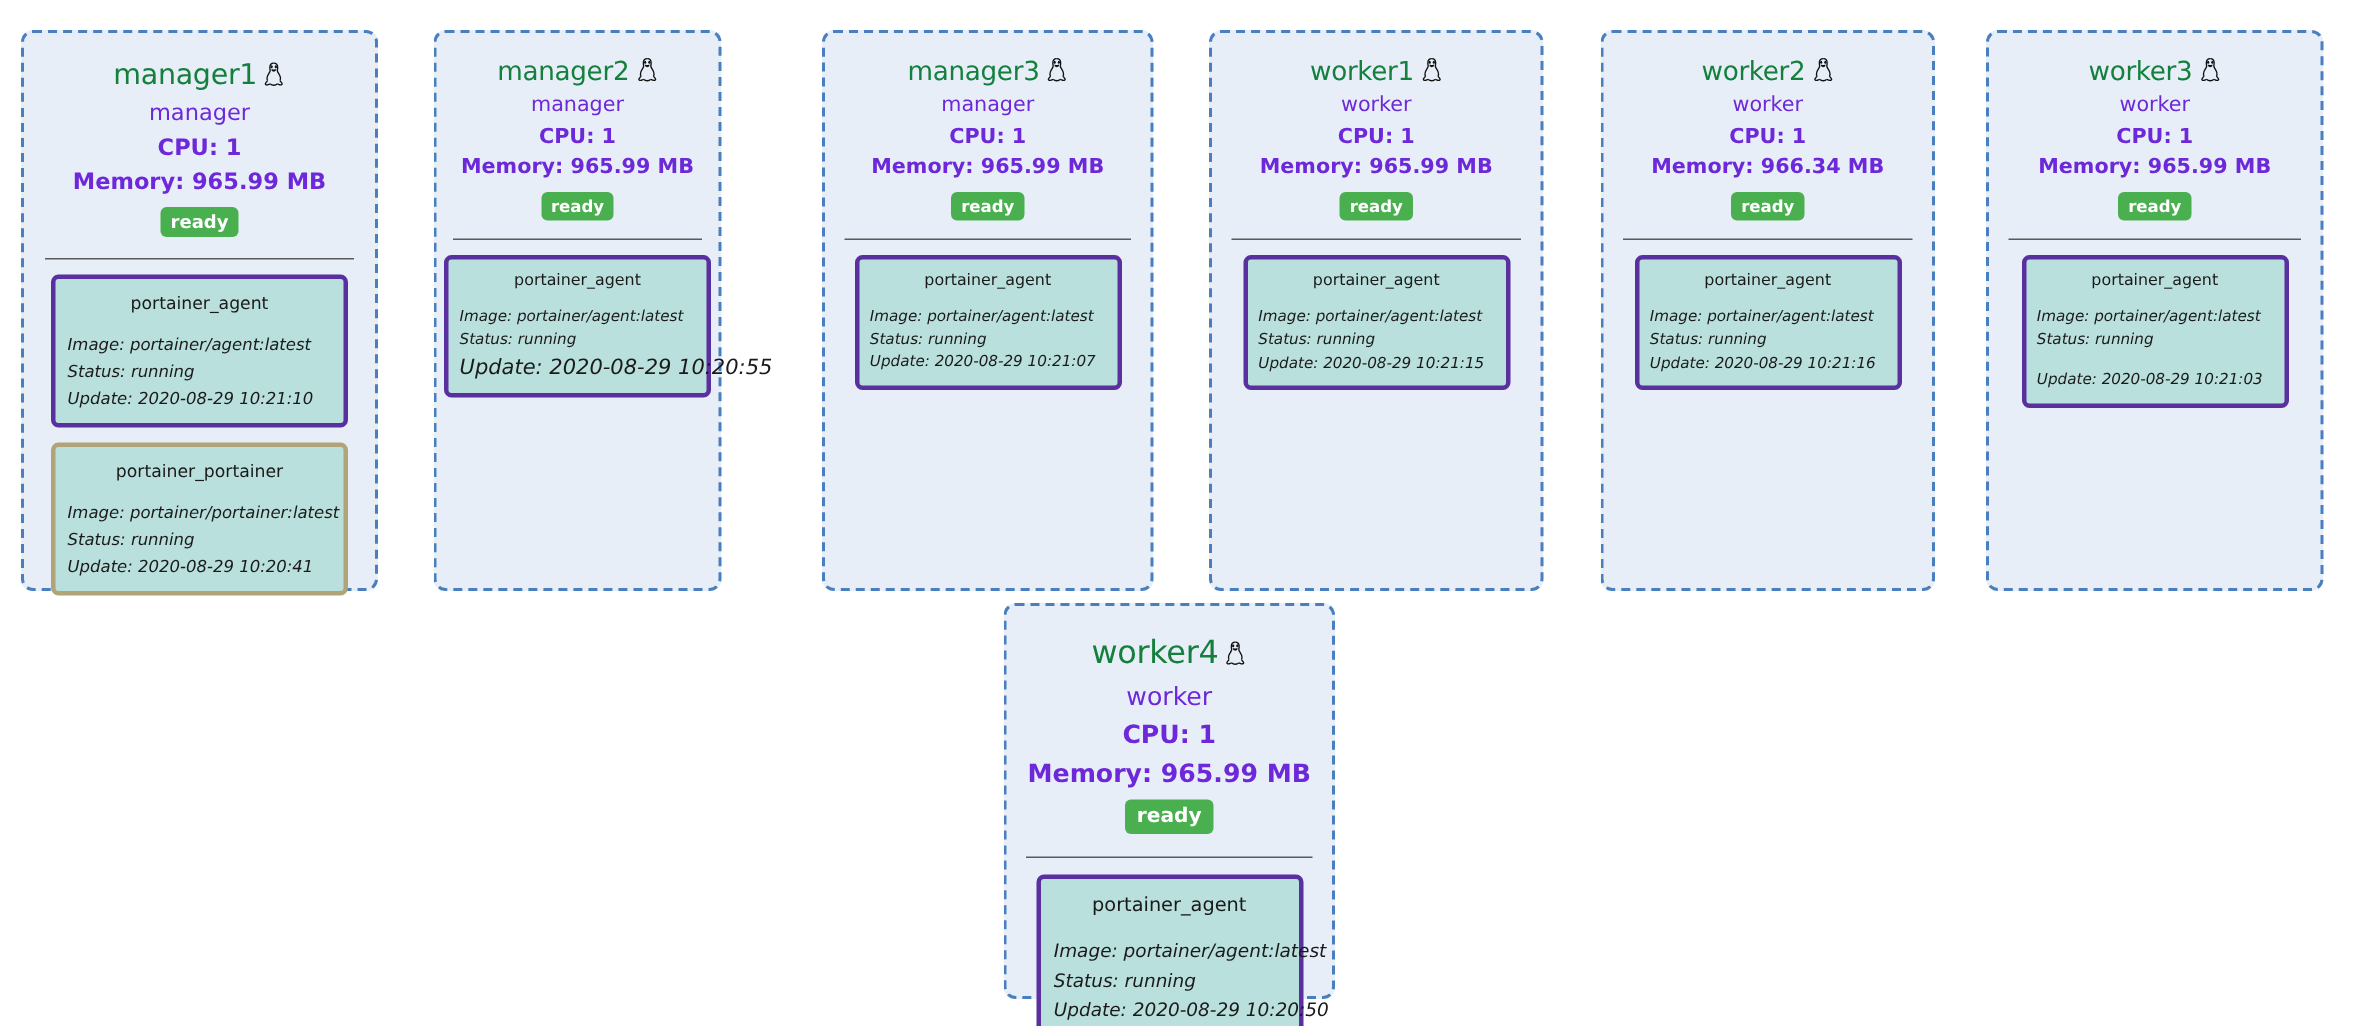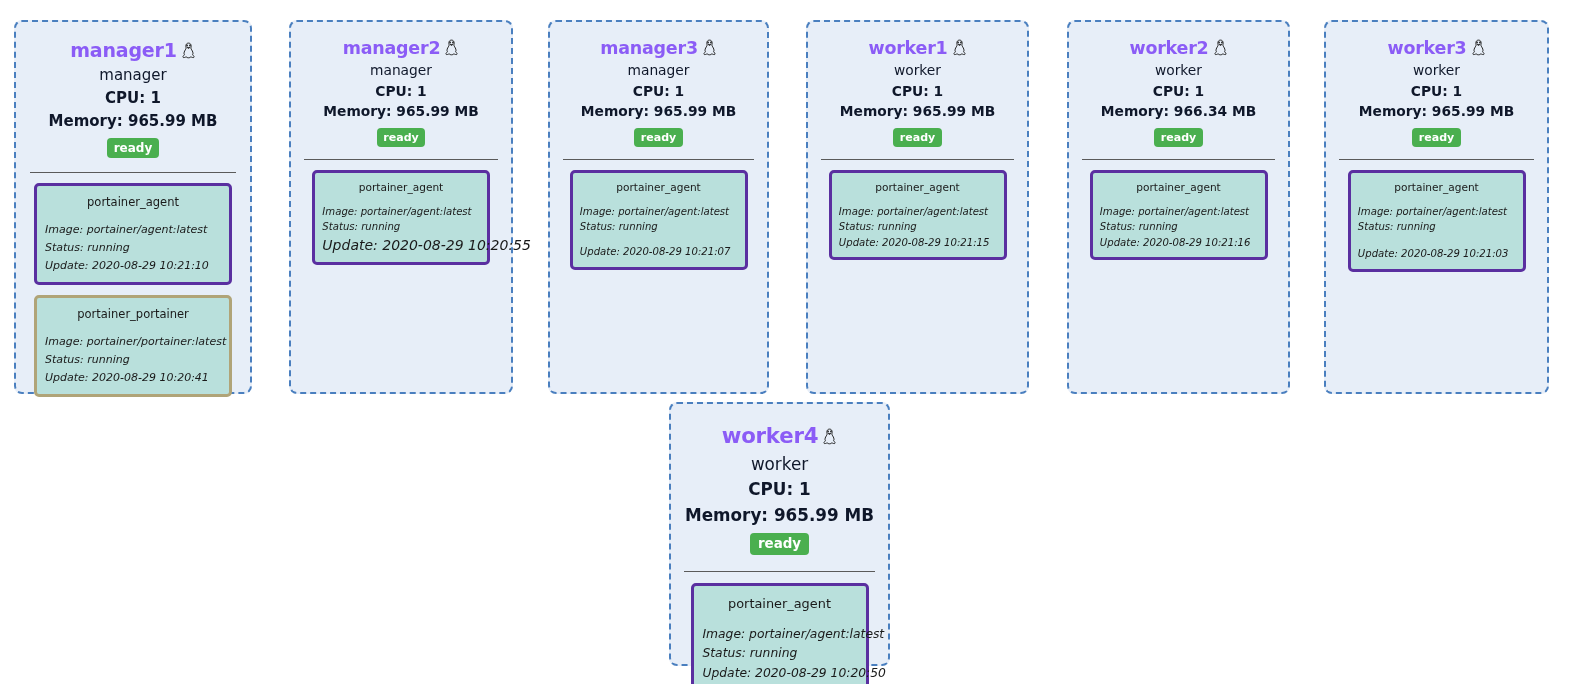--- a/index.html
+++ b/index.html
@@ -29,37 +29,37 @@
     box-sizing: border-box;
     background: #e7eef8;
     border: 2px dashed #4a7fbf;
     border-radius: 8px;
     display: flex;
     flex-direction: column;
     align-items: center;
   }
 
   .node-title {
-    font-weight: bold;
+    font-weight: normal;
     letter-spacing: -0.2px;
     text-align: center;
     white-space: nowrap;
-    color: #8b5cf6;
+    color: #15803d;
   }
   .penguin-icon {
     display: inline-block;
     vertical-align: -2px;
     margin-left: 4px;
   }
   .penguin-icon svg { display: block; }
 
   .node-role, .node-cpu, .node-mem {
     text-align: center;
     white-space: nowrap;
-    color: #0f172a;
+    color: #6d28d9;
   }
   .node-mem { font-weight: bold; }
   .node-cpu { font-weight: bold; }
   .node-role { font-weight: normal; }
 
   .status-badge {
     display: inline-block;
     background: #4aaf4f;
     color: #ffffff;
     font-weight: bold;
@@ -129,21 +129,21 @@
           <div class="container-line" style="font-size: 11px; margin-top: 5px;">Update: 2020-08-29 10:21:10</div>
         </div>
         <div class="container-box portainer" style="width: 198px; padding: 9px 8px 10px;">
           <div class="container-name" style="font-size: 11.5px; margin-bottom: 9px;">portainer_portainer</div>
           <div class="container-line" style="font-size: 11px; margin-top: 5px;">Image: portainer/portainer:latest</div>
           <div class="container-line" style="font-size: 11px; margin-top: 5px;">Status: running</div>
           <div class="container-line" style="font-size: 11px; margin-top: 5px;">Update: 2020-08-29 10:20:41</div>
         </div>
       </div>
     </div>
-    <div class="node-card" style="left: 289px; top: 20px; width: 224px; height: 374px;">
+    <div class="node-card" style="left: 289px; top: 20px; width: 192px; height: 374px;">
       <div class="node-title" style="font-size: 17.48px; margin-top: 15.64px;"><span>manager2</span><span class="penguin-icon"><svg width="15" height="17" viewBox="0 0 15 17" xmlns="http://www.w3.org/2000/svg">
             <g fill="none" stroke="#111" stroke-width="0.9" stroke-linejoin="round">
               <path d="M7.5 1.1c1.7 0 2.6 1.2 2.6 2.9 0 0.9-0.2 1.5-0.2 2.1 0 0.9 1.4 2.4 1.9 4.0 0.4 1.3 0.2 2.2-0.2 2.6"></path>
               <path d="M7.5 1.1C5.8 1.1 4.9 2.3 4.9 4c0 0.9 0.2 1.5 0.2 2.1 0 0.9-1.4 2.4-1.9 4.0-0.4 1.3-0.2 2.2 0.2 2.6"></path>
               <path d="M3.4 12.7c-0.7 0.9-1.5 1.6-1.5 2.2 0 0.6 0.8 0.8 1.6 0.6 0.7-0.2 1.2-0.6 1.7-0.6"></path>
               <path d="M11.6 12.7c0.7 0.9 1.5 1.6 1.5 2.2 0 0.6-0.8 0.8-1.6 0.6-0.7-0.2-1.2-0.6-1.7-0.6"></path>
               <path d="M5.2 14.9c0.5 0.6 1.4 0.9 2.3 0.9s1.8-0.3 2.3-0.9"></path>
               <path d="M6.3 5.2c0 0.6 0.5 1.1 1.2 1.1s1.2-0.5 1.2-1.1"></path>
             </g>
             <ellipse cx="6.1" cy="3.5" rx="0.75" ry="1.0" fill="#111"></ellipse>
@@ -181,21 +181,21 @@
       <div class="node-role" style="font-size: 13.8px; margin-top: 4.6px;">manager</div>
       <div class="node-cpu" style="font-size: 13.8px; margin-top: 4.6px;">CPU: 1</div>
       <div class="node-mem" style="font-size: 13.8px; margin-top: 4.6px;">Memory: 965.99 MB</div>
       <div style="margin-top: 6.44px;"><span class="status-badge" style="font-size: 11.04px; padding: 3.68px 6.44px;">ready</span></div>
       <hr class="divider" style="margin-top: 12.88px;">
       <div style="margin-top: 9.2px; display: flex; flex-direction: column; align-items: center; gap: 9.2px;">
         <div class="container-box" style="width: 178px; padding: 8.28px 7.36px 9.2px;">
           <div class="container-name" style="font-size: 10.58px; margin-bottom: 8.28px;">portainer_agent</div>
           <div class="container-line" style="font-size: 10.12px; margin-top: 4.6px;">Image: portainer/agent:latest</div>
           <div class="container-line" style="font-size: 10.12px; margin-top: 4.6px;">Status: running</div>
-          <div class="container-line" style="font-size: 10.12px; margin-top: 14px;">Update: 2020-08-29 10:21:07</div>
+          <div class="container-line" style="font-size: 10.12px; margin-top: 4px;">Update: 2020-08-29 10:21:07</div>
         </div>
       </div>
     </div>
     <div class="node-card" style="left: 806px; top: 20px; width: 223px; height: 374px;">
       <div class="node-title" style="font-size: 17.48px; margin-top: 15.64px;"><span>worker1</span><span class="penguin-icon"><svg width="15" height="17" viewBox="0 0 15 17" xmlns="http://www.w3.org/2000/svg">
             <g fill="none" stroke="#111" stroke-width="0.9" stroke-linejoin="round">
               <path d="M7.5 1.1c1.7 0 2.6 1.2 2.6 2.9 0 0.9-0.2 1.5-0.2 2.1 0 0.9 1.4 2.4 1.9 4.0 0.4 1.3 0.2 2.2-0.2 2.6"></path>
               <path d="M7.5 1.1C5.8 1.1 4.9 2.3 4.9 4c0 0.9 0.2 1.5 0.2 2.1 0 0.9-1.4 2.4-1.9 4.0-0.4 1.3-0.2 2.2 0.2 2.6"></path>
               <path d="M3.4 12.7c-0.7 0.9-1.5 1.6-1.5 2.2 0 0.6 0.8 0.8 1.6 0.6 0.7-0.2 1.2-0.6 1.7-0.6"></path>
               <path d="M11.6 12.7c0.7 0.9 1.5 1.6 1.5 2.2 0 0.6-0.8 0.8-1.6 0.6-0.7-0.2-1.2-0.6-1.7-0.6"></path>

